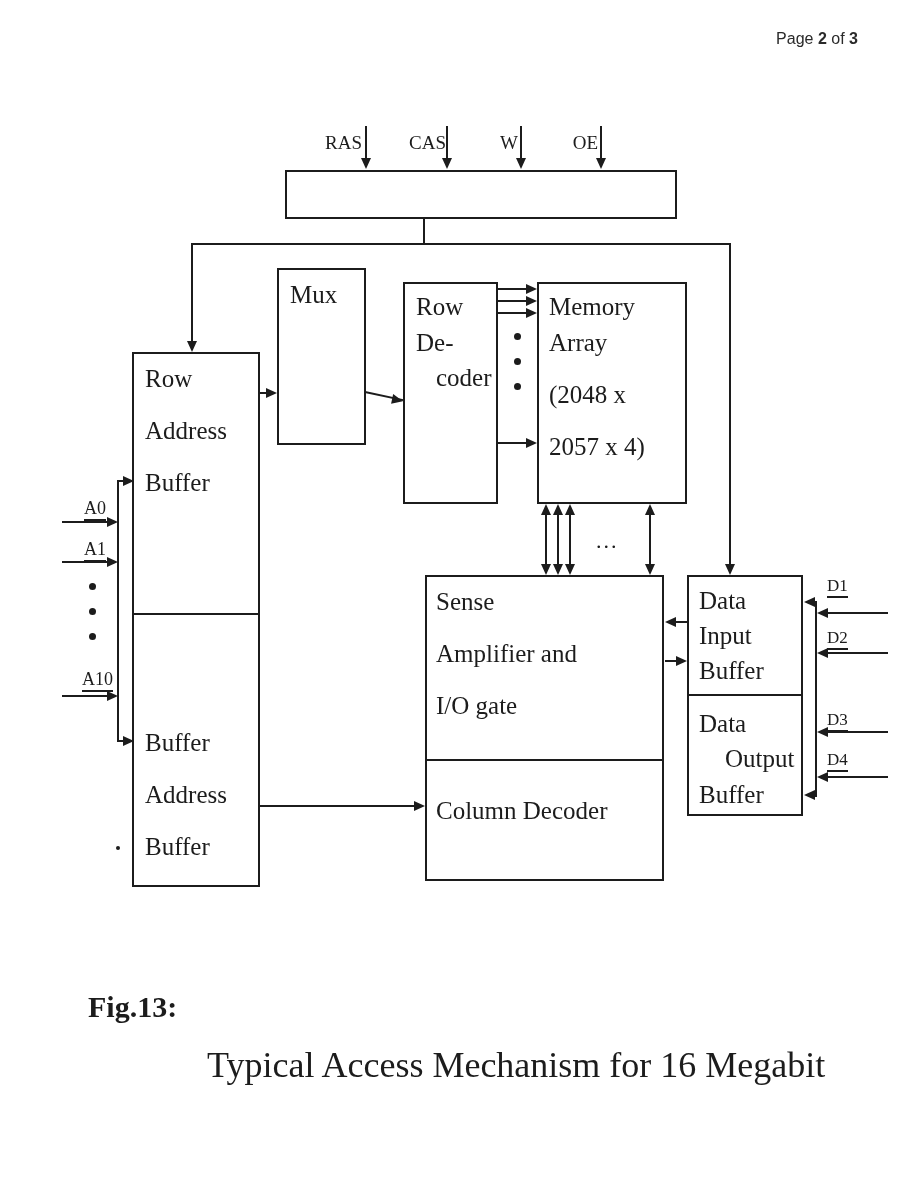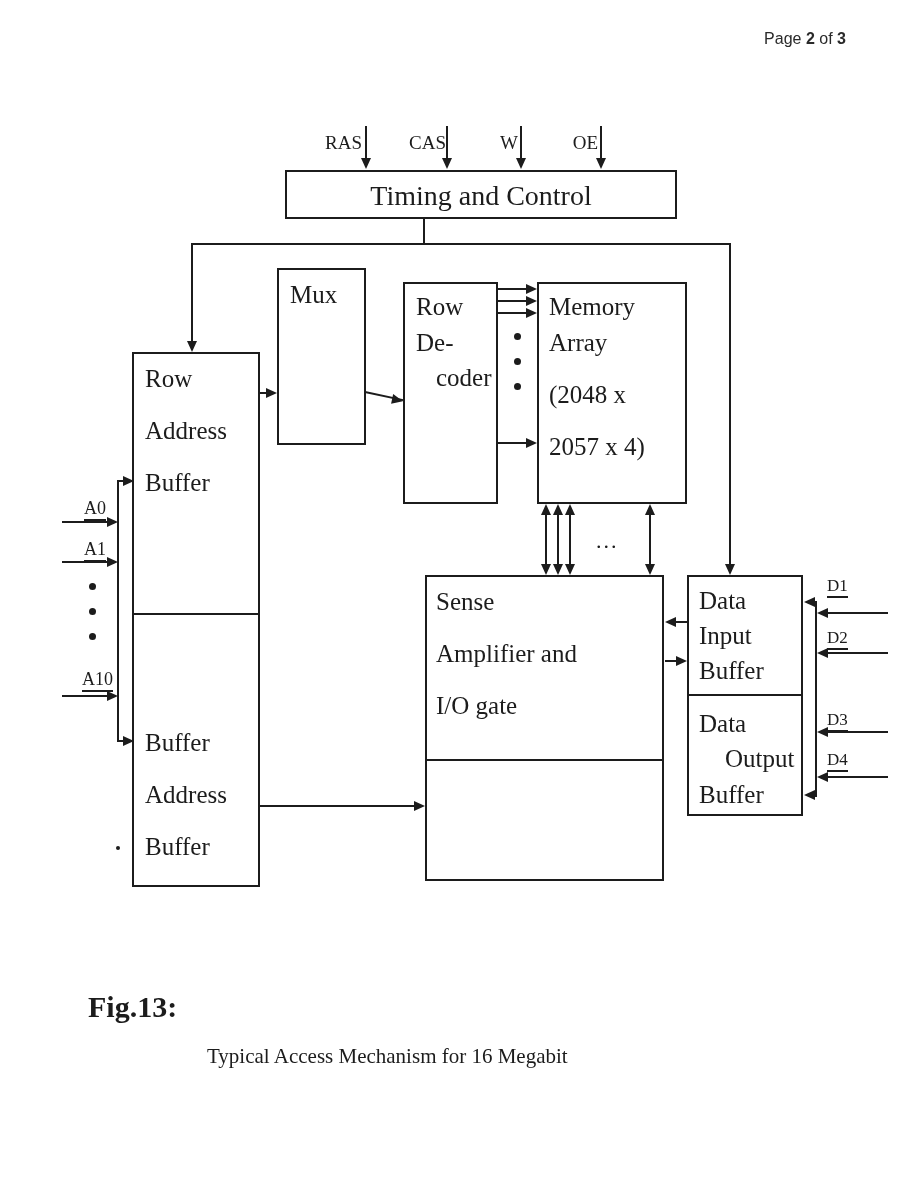--- a/index.html
+++ b/index.html
@@ -16,26 +16,26 @@
   .dot{position:absolute;width:7px;height:7px;border-radius:50%;background:#1c1c1c;}
   .lbl{position:absolute;line-height:1.12;white-space:nowrap;}
   .t25{font-size:25px;}
   .t28{font-size:28px;}
   .t19{font-size:19px;}
   .t18{font-size:18px;}
   .t17{font-size:17px;}
   .center{text-align:center;}
   .right{text-align:right;}
   .underlined{border-bottom:2px solid #1c1c1c;padding-bottom:1px;}
-  .page-header{position:absolute;top:30px;right:54px;font-family:"Liberation Sans","DejaVu Sans",sans-serif;
+  .page-header{position:absolute;top:30px;right:42px;font-family:"Liberation Sans","DejaVu Sans",sans-serif;
                font-size:16px;color:#2a2a2a;text-align:center;}
   .page-header b{font-weight:bold;}
   .caption{position:absolute;}
   .cap-fig{font-weight:bold;font-size:30px;}
-  .cap-text{font-size:21px;}
+  .cap-text{font-size:36px;}
   .ellipsis{position:absolute;font-size:22px;letter-spacing:2px;}
   .diag{transform-origin:left center;}
 </style>
 </head>
 <body>
 
 <div class="page">
 
   <div class="page-header">
     <span>Page</span>
@@ -54,21 +54,20 @@
 
   <div class="lbl t19 right" style="left:466px;top:132px;width:52px">W</div>
   <div class="v-line" style="left:520px;top:126px;height:33px"></div>
   <div class="arr arr-down" style="left:516px;top:158px"></div>
 
   <div class="lbl t19 right" style="left:546px;top:132px;width:52px">OE</div>
   <div class="v-line" style="left:600px;top:126px;height:33px"></div>
   <div class="arr arr-down" style="left:596px;top:158px"></div>
 
   <div class="box" style="left:285px;top:170px;width:392px;height:49px"></div>
-  <div class="lbl t28 center" style="left:285px;top:180px;width:392px">Timing and Control</div>
 
   <div class="v-line" style="left:423px;top:219px;height:25px"></div>
   <div class="h-line" style="left:191px;top:243px;width:539px"></div>
   <div class="v-line" style="left:191px;top:243px;height:101px"></div>
   <div class="arr arr-down" style="left:187px;top:341px"></div>
   <div class="v-line" style="left:729px;top:243px;height:322px"></div>
   <div class="arr arr-down" style="left:725px;top:564px"></div>
 
   <div class="box" style="left:277px;top:268px;width:89px;height:177px"></div>
   <div class="lbl t25" style="left:290px;top:281px">Mux</div>
@@ -145,20 +144,21 @@
   <div class="ellipsis" style="left:596px;top:528px">...</div>
   <div class="v-line" style="left:649px;top:512px;height:53px"></div>
   <div class="arr arr-up" style="left:645px;top:504px"></div>
   <div class="arr arr-down" style="left:645px;top:564px"></div>
 
   <div class="box" style="left:425px;top:575px;width:239px;height:306px"></div>
   <div class="h-line" style="left:425px;top:759px;width:239px"></div>
   <div class="lbl t25" style="left:436px;top:588px">Sense</div>
   <div class="lbl t25" style="left:436px;top:640px">Amplifier and</div>
   <div class="lbl t25" style="left:436px;top:692px">I/O gate</div>
+  <div class="lbl t25" style="left:436px;top:797px">Column Decoder</div>
 
   <div class="h-line" style="left:260px;top:805px;width:154px"></div>
   <div class="arr arr-right" style="left:414px;top:801px"></div>
 
   <div class="box" style="left:687px;top:575px;width:116px;height:241px"></div>
   <div class="h-line" style="left:687px;top:694px;width:116px"></div>
   <div class="lbl t25" style="left:699px;top:587px">Data</div>
   <div class="lbl t25" style="left:699px;top:622px">Input</div>
   <div class="lbl t25" style="left:699px;top:657px">Buffer</div>
   <div class="lbl t25" style="left:699px;top:710px">Data</div>

